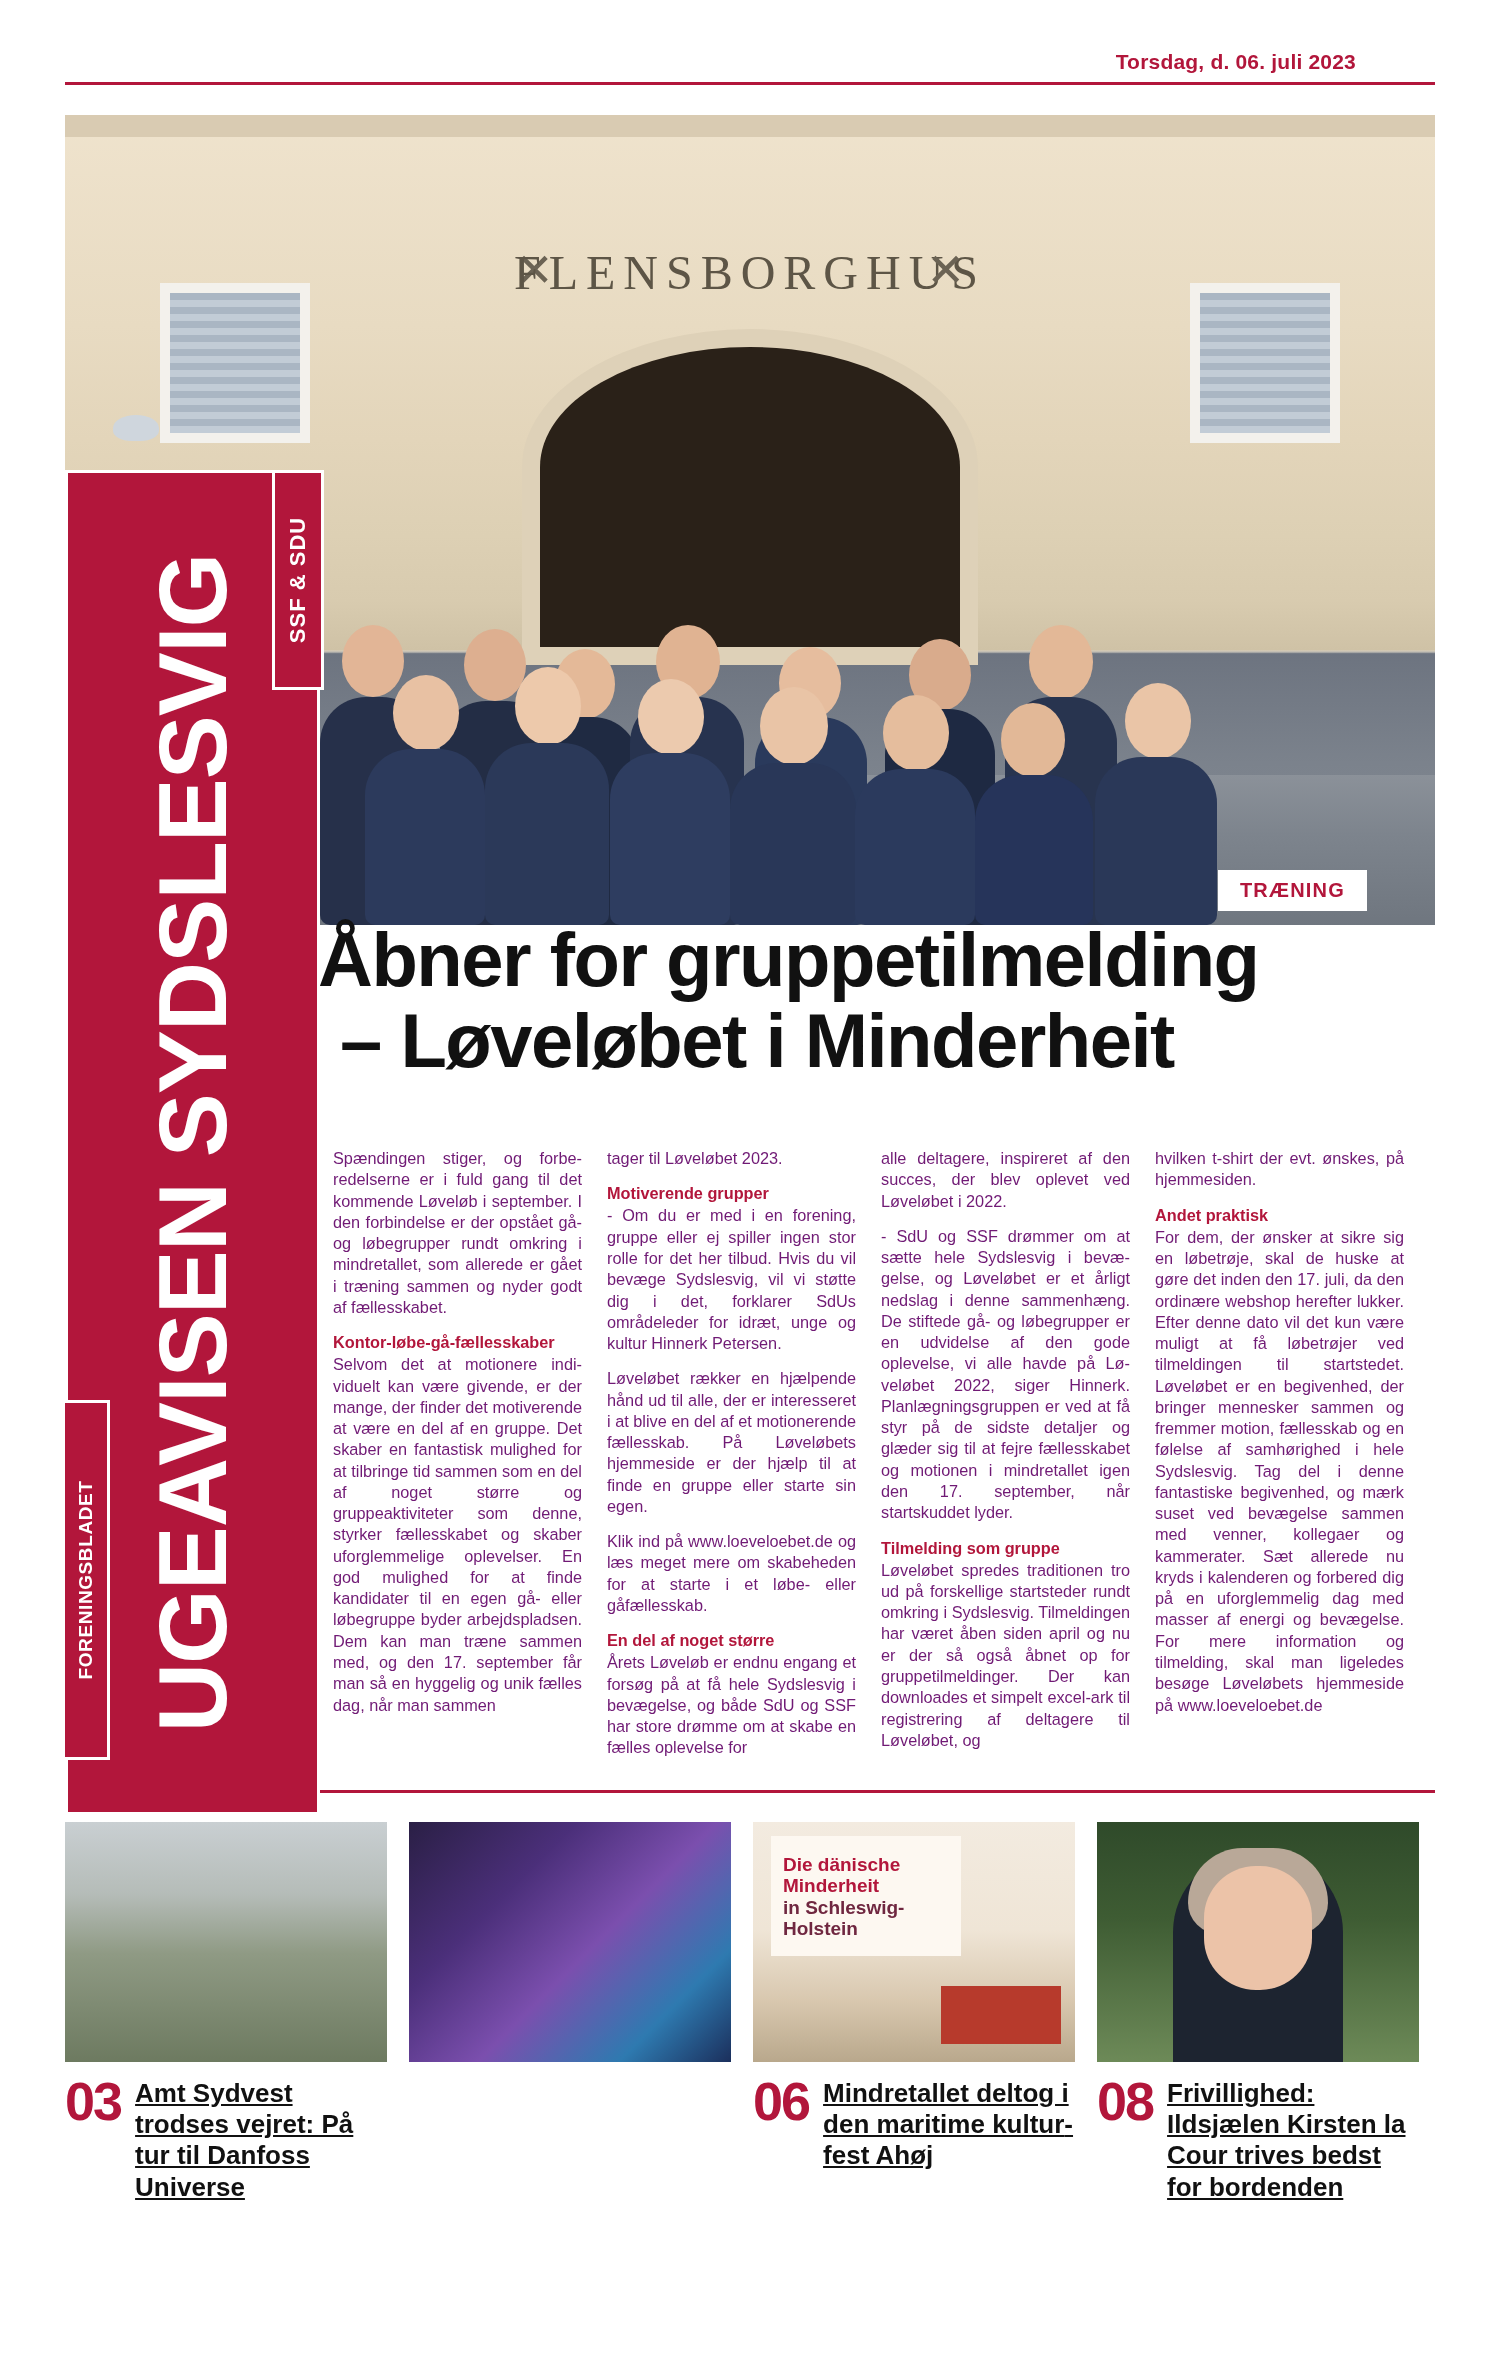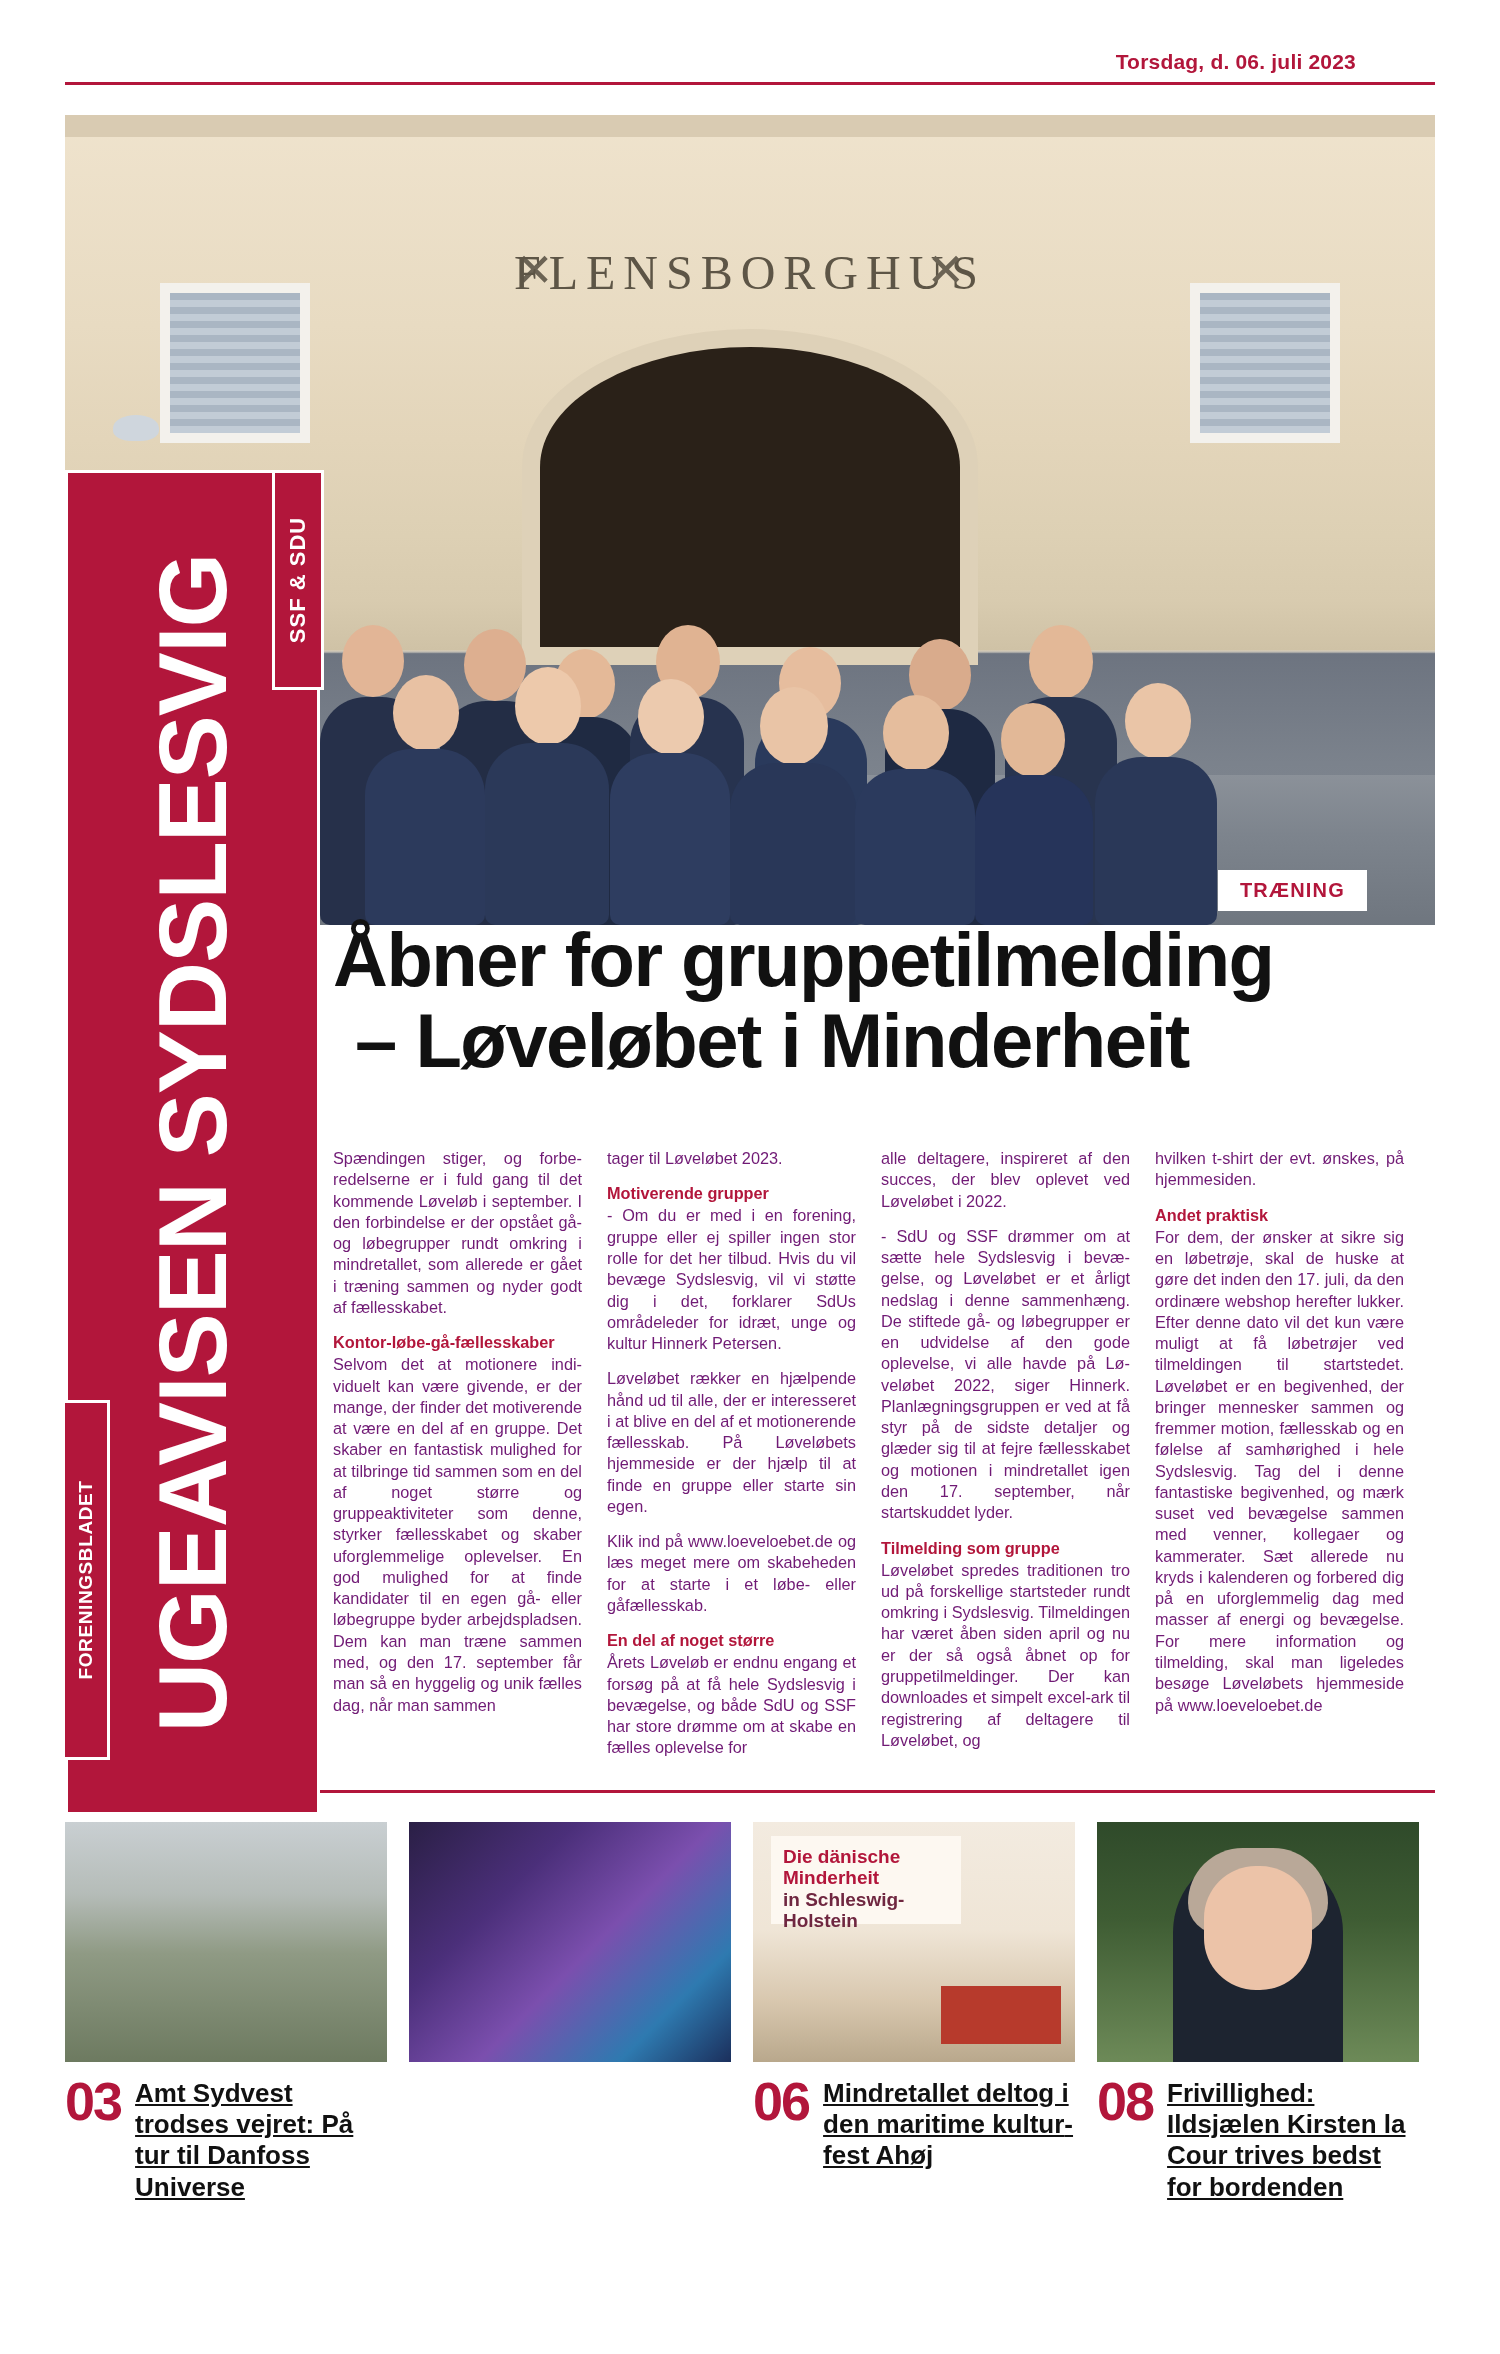--- a/index.html
+++ b/index.html
@@ -111,21 +111,21 @@
   }
   .badge-foreningsbladet span {
     position: absolute; left: 50%; top: 50%;
     transform: translate(-50%,-50%) rotate(-90deg);
     white-space: nowrap; color:#fff; font-weight: bold;
     font-size: 19px; letter-spacing: .6px;
   }
 
   
   .headline {
-    position: absolute; left: 333px; top: 920px; width: 1095px;
+    position: absolute; left: 318px; top: 920px; width: 1095px;
     color: #111; font-weight: bold; font-size: 76px; line-height: 1.06;
     letter-spacing: -1.5px;
   }
   .headline .l2 { padding-left: 22px; }
 
   
   .cols {
     position: absolute; left: 333px; top: 1148px; width: 1100px; height: 600px;
     display: flex; gap: 0;
   }
@@ -153,22 +153,22 @@
   }
   .teaser { width: 322px; }
   .teaser .thumb {
     width: 322px; height: 240px; overflow: hidden; position: relative;
   }
   .t1 { background: linear-gradient(180deg,#c9cfd2 0%,#b5bcb8 30%,#8f9a84 55%,#6d7a60 100%); }
   .t2 { background: linear-gradient(135deg,#2a1f45 0%,#4b2f7a 30%,#7b4fae 55%,#2e7ab0 80%,#1b2f5c 100%); }
   .t3 { background: linear-gradient(180deg,#f3ebe0 0%,#efe5d6 45%,#d8c7ae 75%,#b9a88c 100%); }
   .t4 { background: linear-gradient(180deg,#2f4a2a 0%,#3e5c33 40%,#6d8a58 100%); }
   .t3-poster {
-    position:absolute; left:18px; top:14px; width:190px; height:88px;
-    background:#fdf8f1; padding:10px 12px;
+    position:absolute; left:18px; top:14px; width:190px; height:120px;
+    background:#fdf8f1; padding:18px 12px;
     font-family:"Liberation Sans", sans-serif;
     font-size:19px; font-weight:bold; line-height:1.12; color:#6f2740;
   }
   .t3-table { position:absolute; right:14px; bottom:18px; width:120px; height:58px; background:#b73a2c; }
   .t4-person {
     position:absolute; left:50%; top:30px; transform:translateX(-50%);
     width:170px; height:210px; background:#1d2430; border-radius:80px 80px 0 0;
   }
   .t4-face {
     position:absolute; left:50%; top:44px; transform:translateX(-50%);

